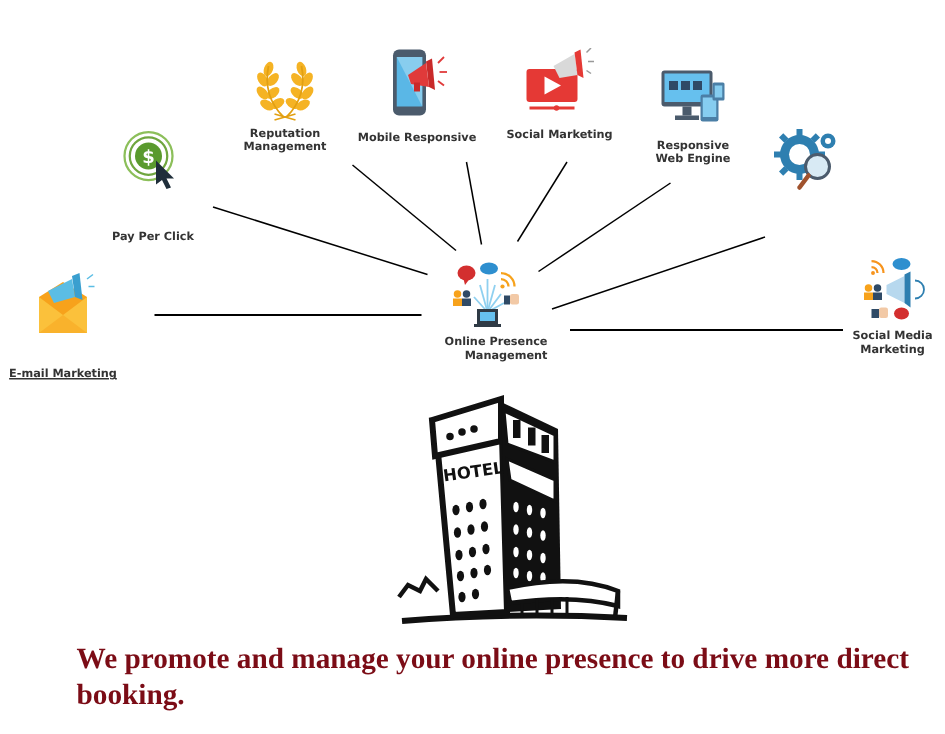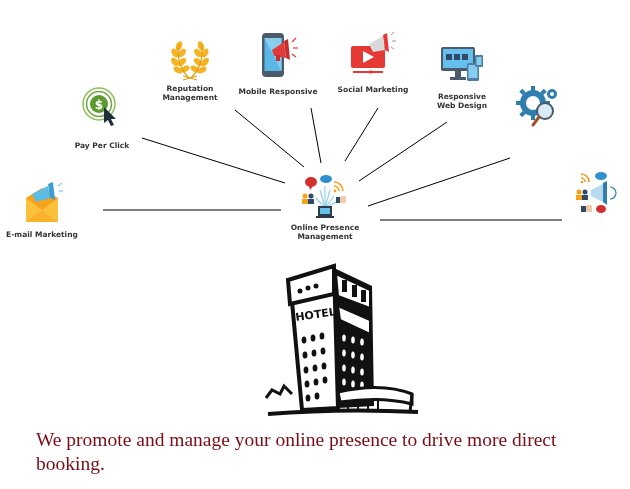--- a/index.html
+++ b/index.html
@@ -2,21 +2,21 @@
 <html><head>
   <meta charset="utf-8">
   <style>
     html, body { margin: 0; padding: 0; background: #ffffff; }
     body { width: 630px; height: 489px; position: relative; overflow: hidden; font-family: "DejaVu Sans", sans-serif; }
     .connectors { position: absolute; left: 0; top: 0; width: 630px; height: 489px; }
     .node { position: absolute; text-align: center; }
     .node .icon { display: block; margin: 0 auto; }
     .label { font-family: "DejaVu Sans", sans-serif; font-size: 7.5px; font-weight: bold; color: #333333; line-height: 9px; white-space: pre-line; display: block; }
     .hotel { position: absolute; left: 262px; top: 258px; width: 160px; height: 165px; }
-    .tagline { position: absolute; left: 36px; top: 428px; width: 580px; font-family: "Liberation Serif", serif; font-weight: normal; font-size: 19.5px; line-height: 24px; color: #7b0c16; margin: 0; }
+    .tagline { position: absolute; left: 51px; top: 428px; width: 580px; font-family: "Liberation Serif", serif; font-weight: bold; font-size: 19.5px; line-height: 24px; color: #7b0c16; margin: 0; }
   </style>
 </head>
 <body>
 
 <svg class="connectors" viewBox="0 0 630 489">
   <line x1="103" y1="210" x2="281" y2="210" stroke="#000" stroke-width="1.2"></line>
   <line x1="142" y1="138" x2="285" y2="183" stroke="#000" stroke-width="1"></line>
   <line x1="235" y1="110" x2="304" y2="167" stroke="#000" stroke-width="1"></line>
   <line x1="311" y1="108" x2="321" y2="163" stroke="#000" stroke-width="1"></line>
   <line x1="378" y1="108" x2="345" y2="161" stroke="#000" stroke-width="1"></line>
@@ -28,32 +28,32 @@
 <div class="node" style="left:2px; top:180px; width:80px;">
   <svg class="icon" width="44" height="44" viewBox="0 0 44 44">
     <polygon points="6,18 22,8 38,18 38,42 6,42" fill="#f7a21b"></polygon>
     <polygon points="6,18 22,30 38,18 38,42 6,42" fill="#fbc13b"></polygon>
     <polygon points="6,42 22,30 38,42" fill="#f9b22c"></polygon>
     <polygon points="12,14 28,6 30,18 16,22" fill="#5bbde4"></polygon>
     <polygon points="28,4 33,2 35,20 30,18" fill="#3a9fcf"></polygon>
     <line x1="38" y1="6" x2="42" y2="3" stroke="#5bbde4" stroke-width="1"></line>
     <line x1="39" y1="11" x2="43" y2="11" stroke="#5bbde4" stroke-width="1"></line>
   </svg>
-  <span class="label" style="margin-top:6px;">E-mail Marketing</span>
+  <span class="label" style="margin-top:20px;text-decoration:underline;">E-mail Marketing</span>
 </div>
 
 <div class="node" style="left:67px; top:87px; width:70px;">
   <svg class="icon" width="40" height="40" viewBox="0 0 40 40">
     <circle cx="17" cy="17" r="16" fill="none" stroke="#8cbf5a" stroke-width="1.5"></circle>
     <circle cx="17" cy="17" r="12.5" fill="none" stroke="#6fa63f" stroke-width="1.5"></circle>
     <circle cx="17" cy="17" r="9" fill="#5a9a2e"></circle>
     <text x="17" y="21.5" text-anchor="middle" font-family="DejaVu Sans, sans-serif" font-size="12" font-weight="bold" fill="#ffffff">$</text>
     <polygon points="22,20 34,32 29,32 32,38 29,39 26,33 22,36" fill="#1f2e3a"></polygon>
   </svg>
-  <span class="label" style="margin-top:14px;">Pay Per Click</span>
+  <span class="label" style="margin-top:26px;">Pay Per Click</span>
 </div>
 
 <div class="node" style="left:150px; top:40px; width:80px;">
   <svg class="icon" width="46" height="44" viewBox="0 0 46 44">
     <g fill="#f5b324">
       <ellipse cx="12" cy="6" rx="3" ry="5" transform="rotate(20 12 6)"></ellipse>
       <ellipse cx="8" cy="13" rx="3" ry="5" transform="rotate(-30 8 13)"></ellipse>
       <ellipse cx="15" cy="13" rx="3" ry="5" transform="rotate(40 15 13)"></ellipse>
       <ellipse cx="8" cy="22" rx="3" ry="5" transform="rotate(-40 8 22)"></ellipse>
       <ellipse cx="15" cy="22" rx="3" ry="5" transform="rotate(50 15 22)"></ellipse>
@@ -113,21 +113,21 @@
     <rect x="15" y="9" width="6" height="6" fill="#2f4a66"></rect>
     <rect x="23" y="9" width="6" height="6" fill="#2f4a66"></rect>
     <rect x="16" y="26" width="6" height="6" fill="#4b5b6c"></rect>
     <rect x="11" y="32" width="16" height="3" fill="#4b5b6c"></rect>
     <rect x="28" y="18" width="12" height="18" rx="1.5" fill="#4b7fa6"></rect>
     <rect x="29.5" y="20" width="9" height="13" fill="#86cdf0"></rect>
     <rect x="36" y="10" width="8" height="12" rx="1" fill="#4b7fa6"></rect>
     <rect x="37.5" y="12" width="5" height="8" fill="#86cdf0"></rect>
   </svg>
   <span class="label" style="margin-top:7px;">Responsive
-Web Design</span>
+Web Engine</span>
 </div>
 
 <div class="node" style="left:498px; top:85px; width:80px;">
   <svg class="icon" width="46" height="44" viewBox="0 0 46 44">
     <g fill="#2e7fb0">
       <circle cx="18" cy="18" r="13"></circle>
       <rect x="16" y="1" width="4" height="6"></rect>
       <rect x="16" y="29" width="4" height="6"></rect>
       <rect x="1" y="16" width="6" height="4"></rect>
       <rect x="29" y="16" width="6" height="4"></rect>
@@ -153,23 +153,25 @@
     <rect x="3" y="25" width="6" height="5" fill="#f7a21b"></rect>
     <circle cx="12" cy="22" r="2.5" fill="#2f4a66"></circle>
     <rect x="9" y="25" width="6" height="5" fill="#2f4a66"></rect>
     <polygon points="18,20 30,14 30,32 18,26" fill="#b7d8ee"></polygon>
     <polygon points="30,13 34,11 34,35 30,32" fill="#2e7fb0"></polygon>
     <path d="M37 17 a6 6 0 0 1 0 12" stroke="#2e7fb0" stroke-width="1.2" fill="none"></path>
     <rect x="8" y="36" width="5" height="6" fill="#2f4a66"></rect>
     <rect x="13" y="35" width="6" height="7" rx="1.5" fill="#f2c9a6"></rect>
     <ellipse cx="28" cy="39" rx="5" ry="4" fill="#d32f2f"></ellipse>
   </svg>
-</div>
-
-<div class="node" style="left:285px; top:174px; width:80px;">
+  <span class="label" style="margin-top:3px;">Social Media
+Marketing</span>
+</div>
+
+<div class="node" style="left:285px; top:174px; width:80px;text-align:right;">
   <svg class="icon" width="50" height="46" viewBox="0 0 50 46">
     <ellipse cx="11" cy="8" rx="6" ry="5" fill="#d32f2f"></ellipse>
     <polygon points="9,12 13,12 10,16" fill="#d32f2f"></polygon>
     <ellipse cx="26" cy="5" rx="6" ry="4" fill="#2e8fcf"></ellipse>
     <path d="M34 8 a9 9 0 0 1 9 9" stroke="#f7a21b" stroke-width="1.5" fill="none"></path>
     <path d="M34 12 a5 5 0 0 1 5 5" stroke="#f7a21b" stroke-width="1.5" fill="none"></path>
     <circle cx="35" cy="17" r="1.4" fill="#f7a21b"></circle>
     <circle cx="5" cy="22" r="2.5" fill="#f7a21b"></circle>
     <rect x="2" y="25" width="6" height="5" fill="#f7a21b"></rect>
     <circle cx="11" cy="22" r="2.5" fill="#2f4a66"></circle>

